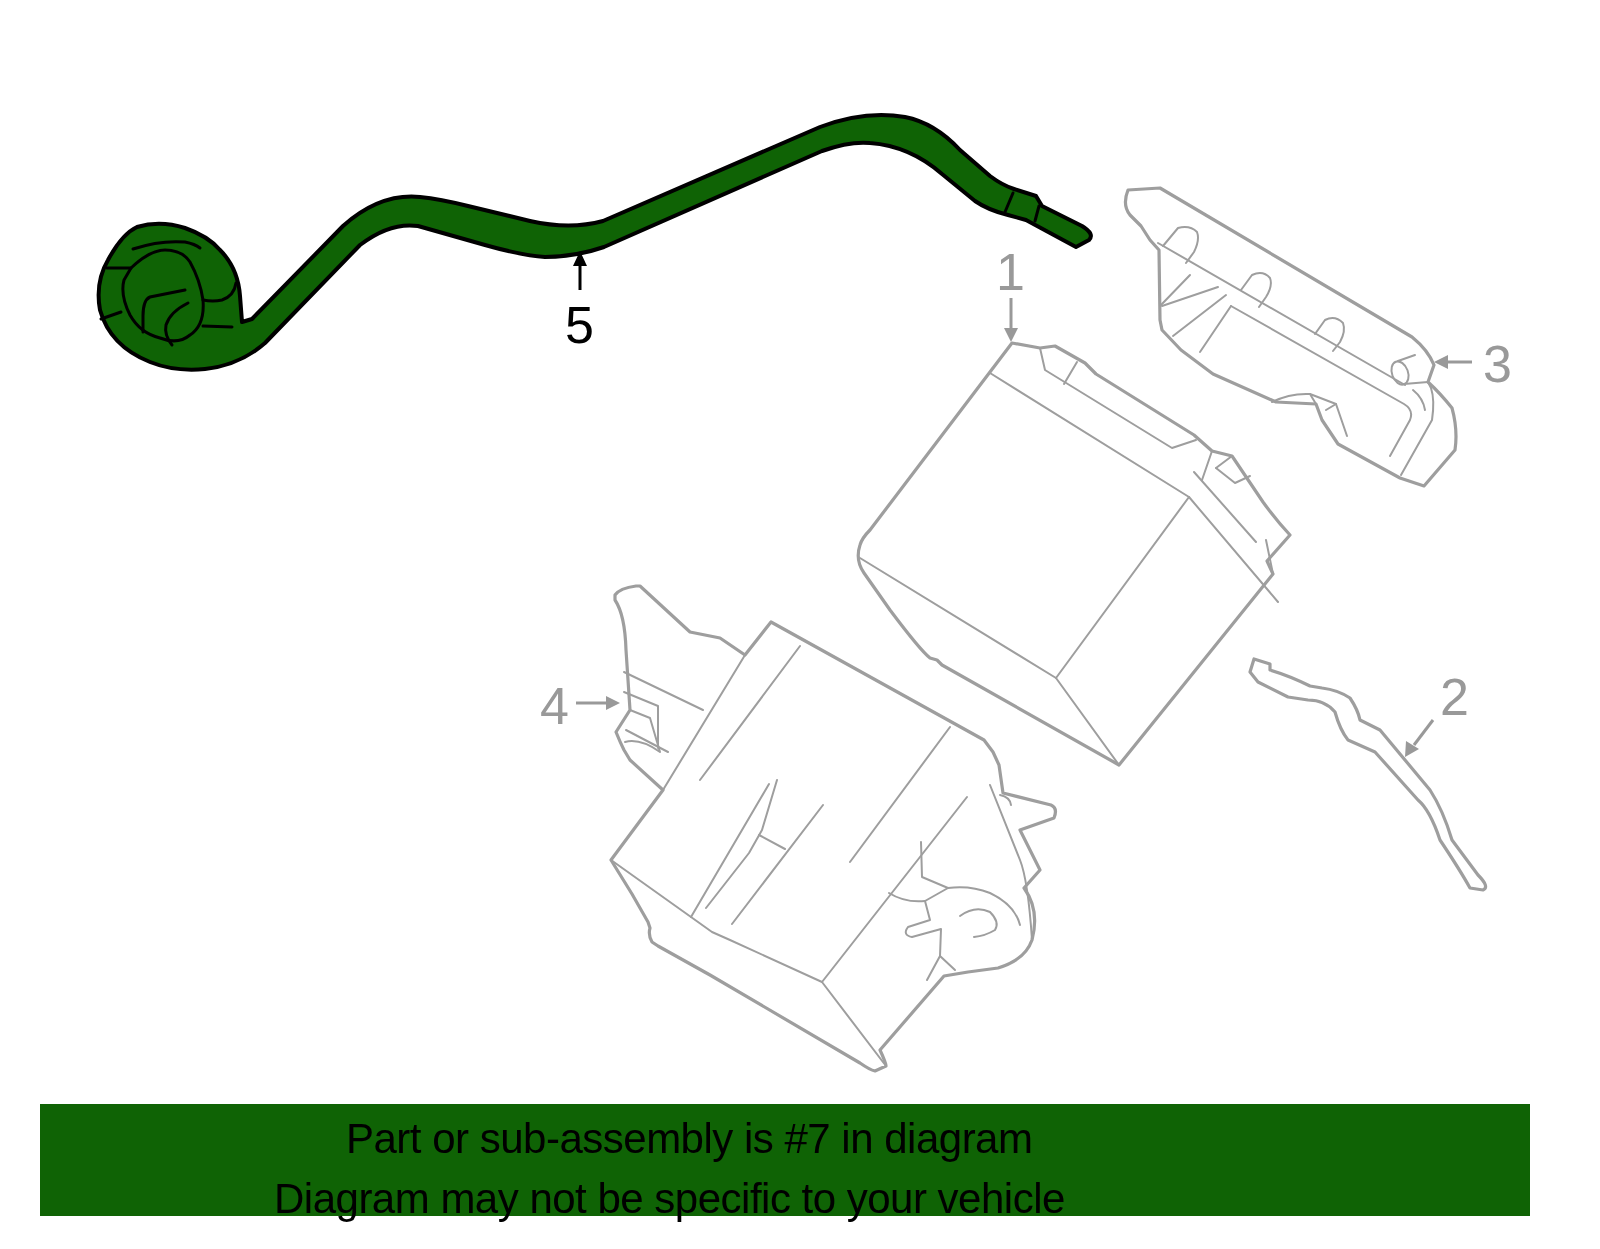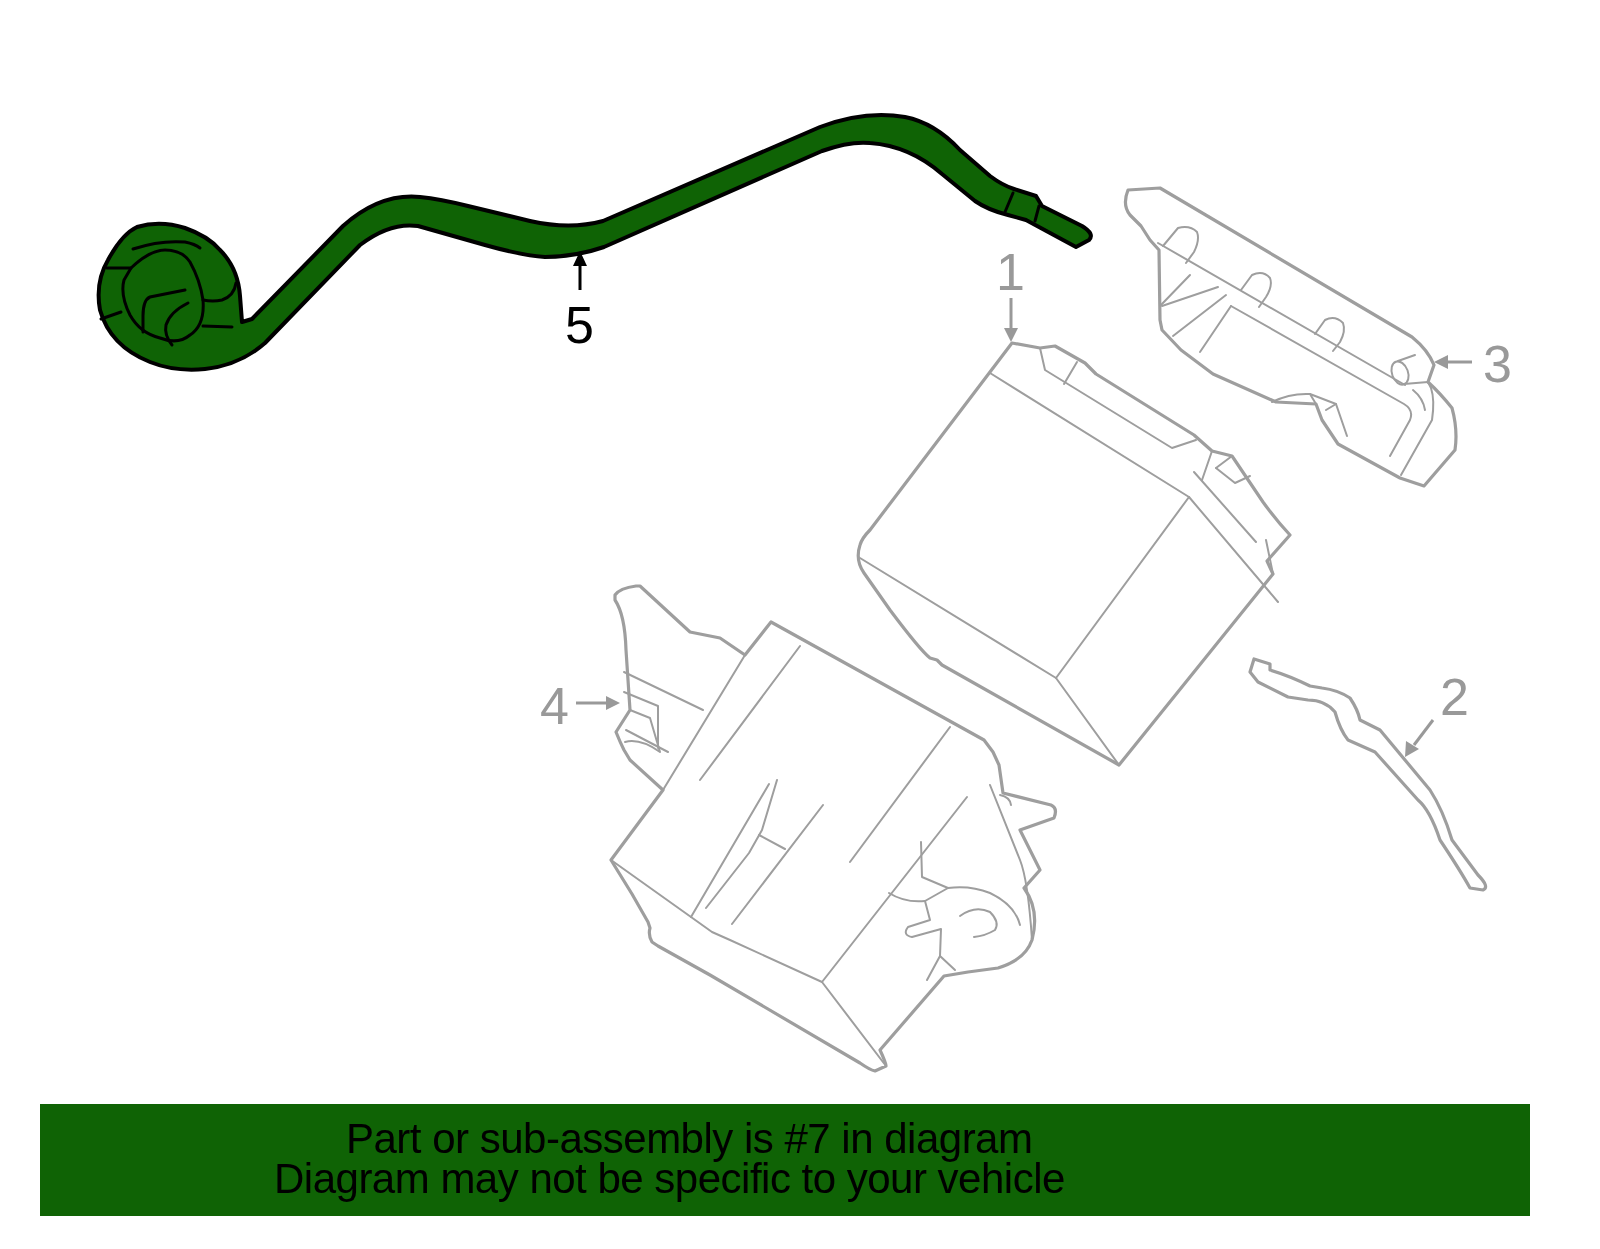--- a/index.html
+++ b/index.html
@@ -12,21 +12,21 @@
   .thick { stroke-width: 3.2; }
   .thin { stroke-width: 2; }
   .hose { fill: #0f6305; stroke: #000; stroke-width: 4; stroke-linejoin: round; }
   .hose-line { fill: none; stroke: #000; stroke-width: 3; stroke-linecap: round; }
   #banner {
     position: absolute; left: 40px; top: 1104px; width: 1490px; height: 112px;
     background: #0f6305; color: #000; text-align: center;
   }
   #banner .line { position: absolute; left: 0; font-size: 42px; line-height: 46px; letter-spacing: -0.5px; }
   #banner .l1 { top: 12px; left: 306px; }
-  #banner .l2 { top: 52px; left: 234px; text-align: right; }
+  #banner .l2 { top: 72px; left: 234px; text-align: right; }
 </style>
 </head>
 <body>
 
 <svg id="diagram" viewBox="0 0 1600 1249" xmlns="http://www.w3.org/2000/svg">
 
   <g>
 
     <path class="hose" d="
       M 252 319

